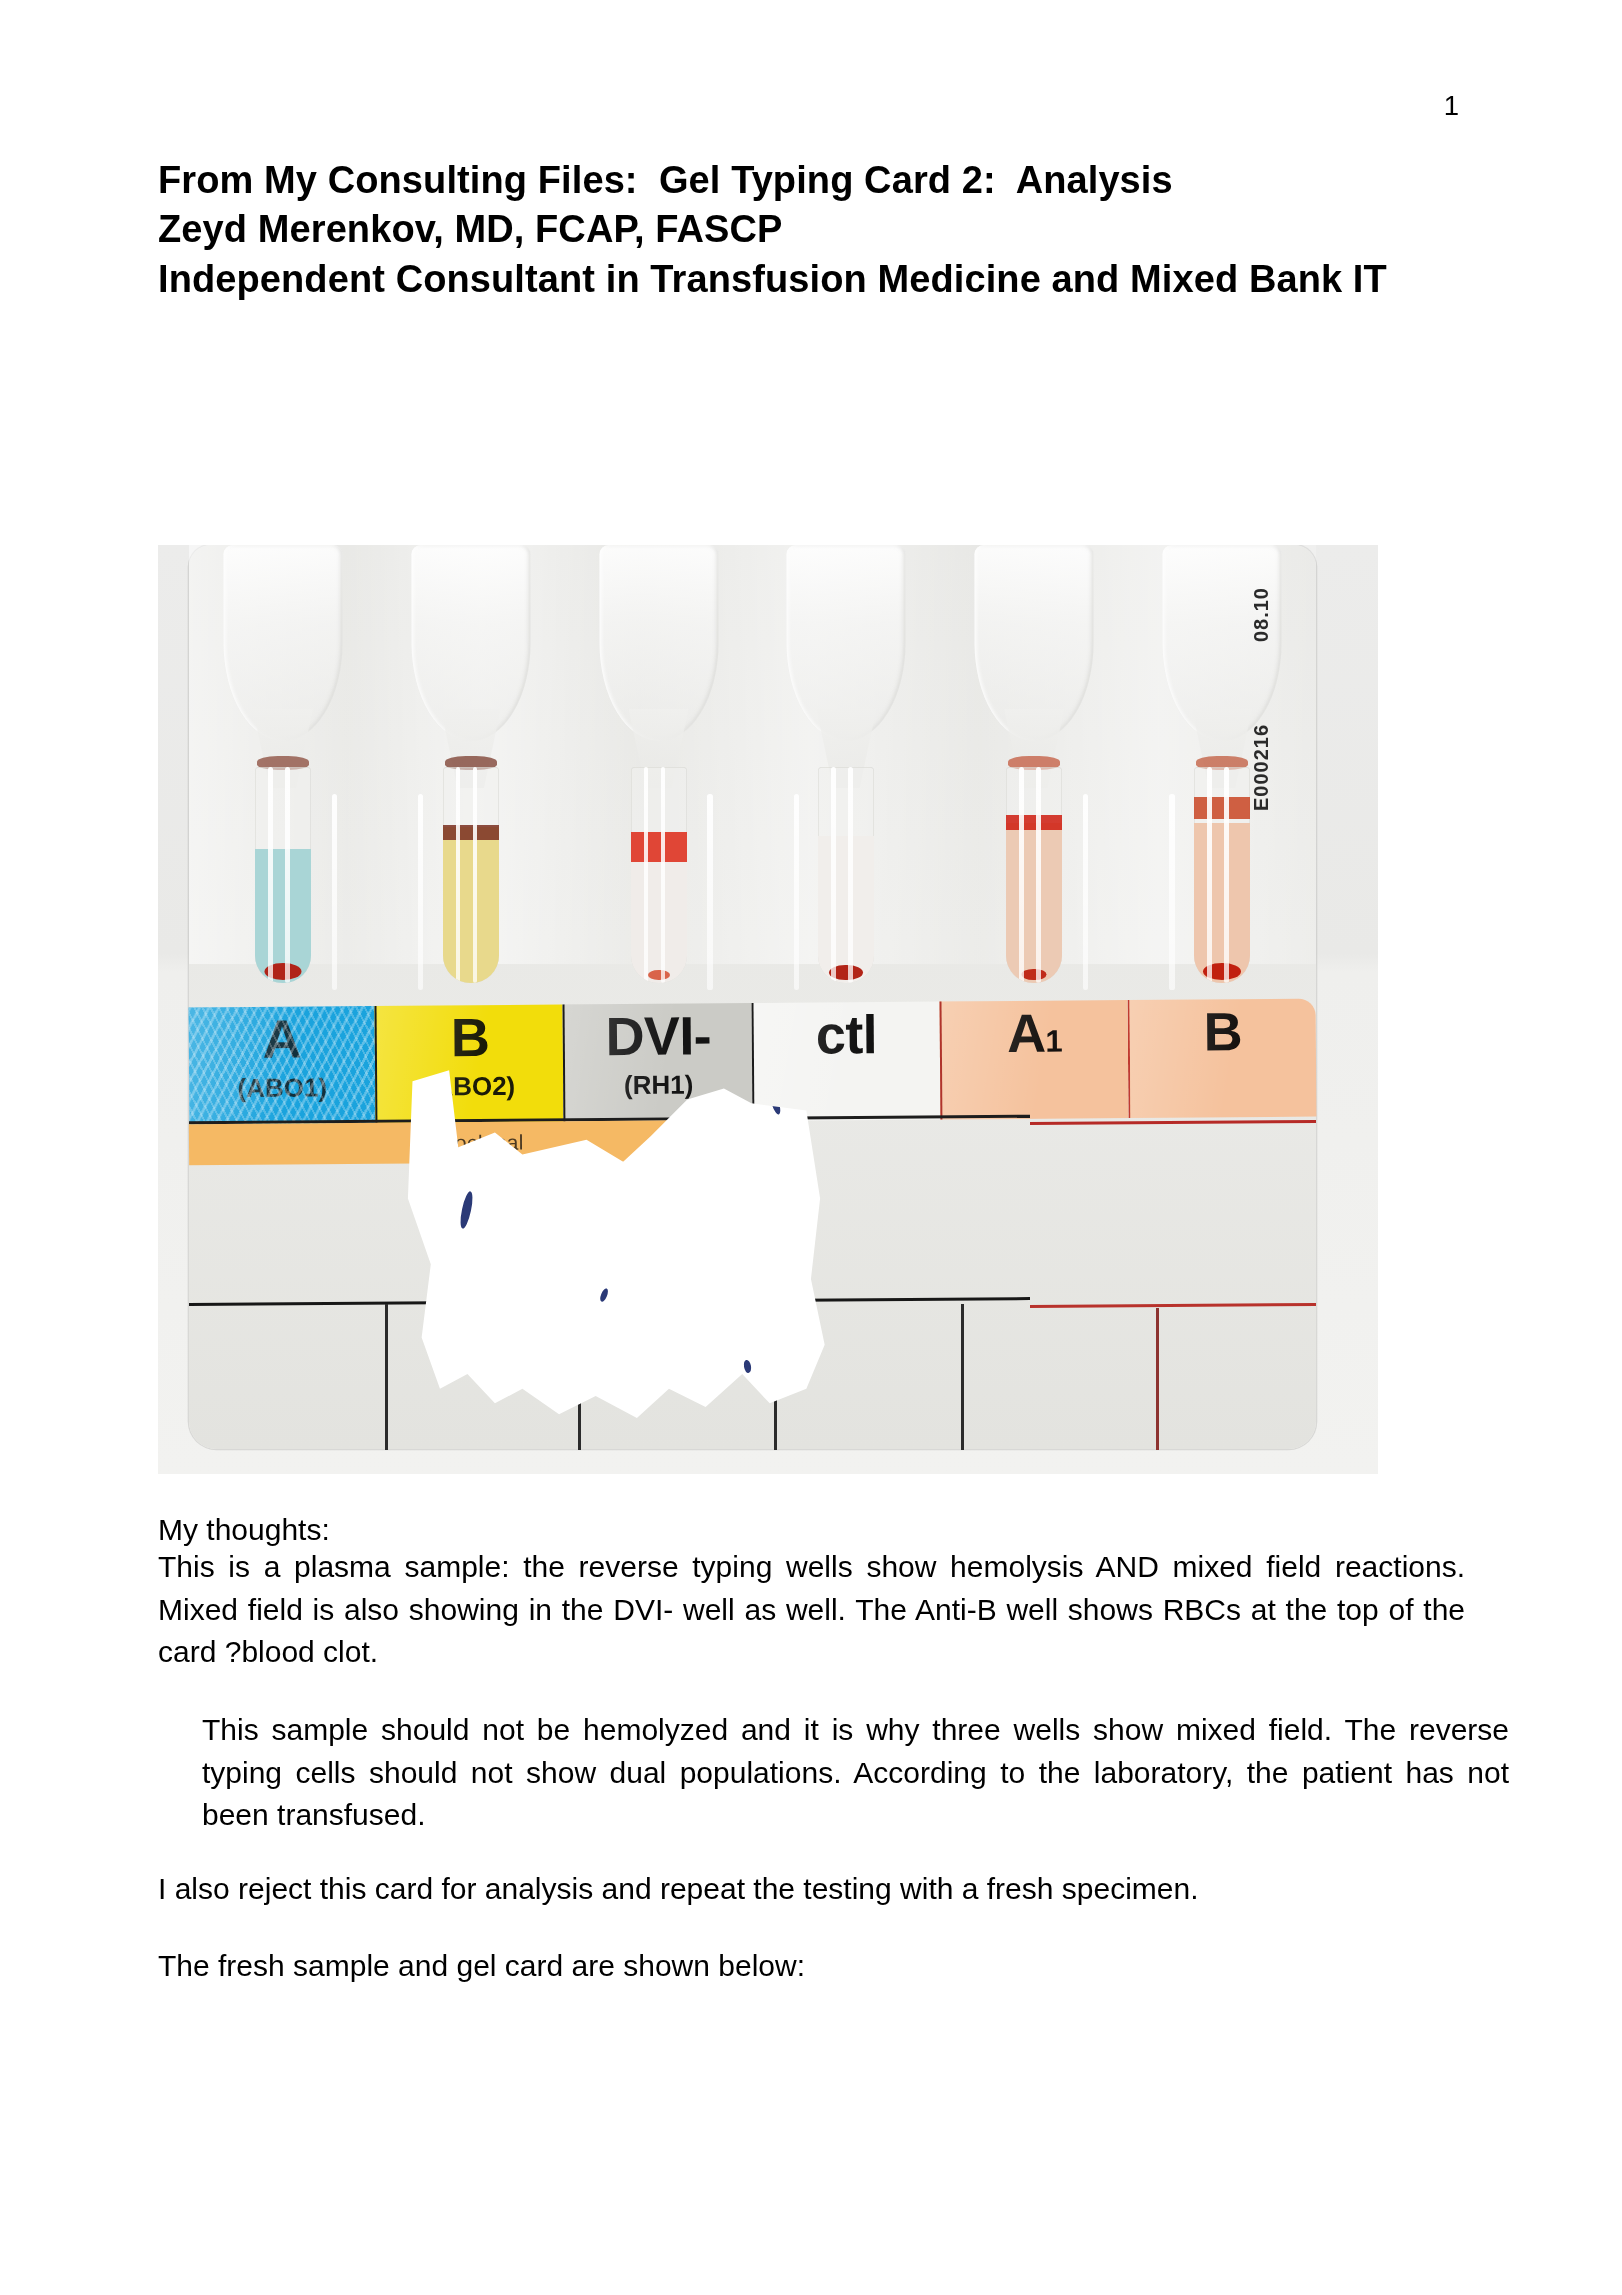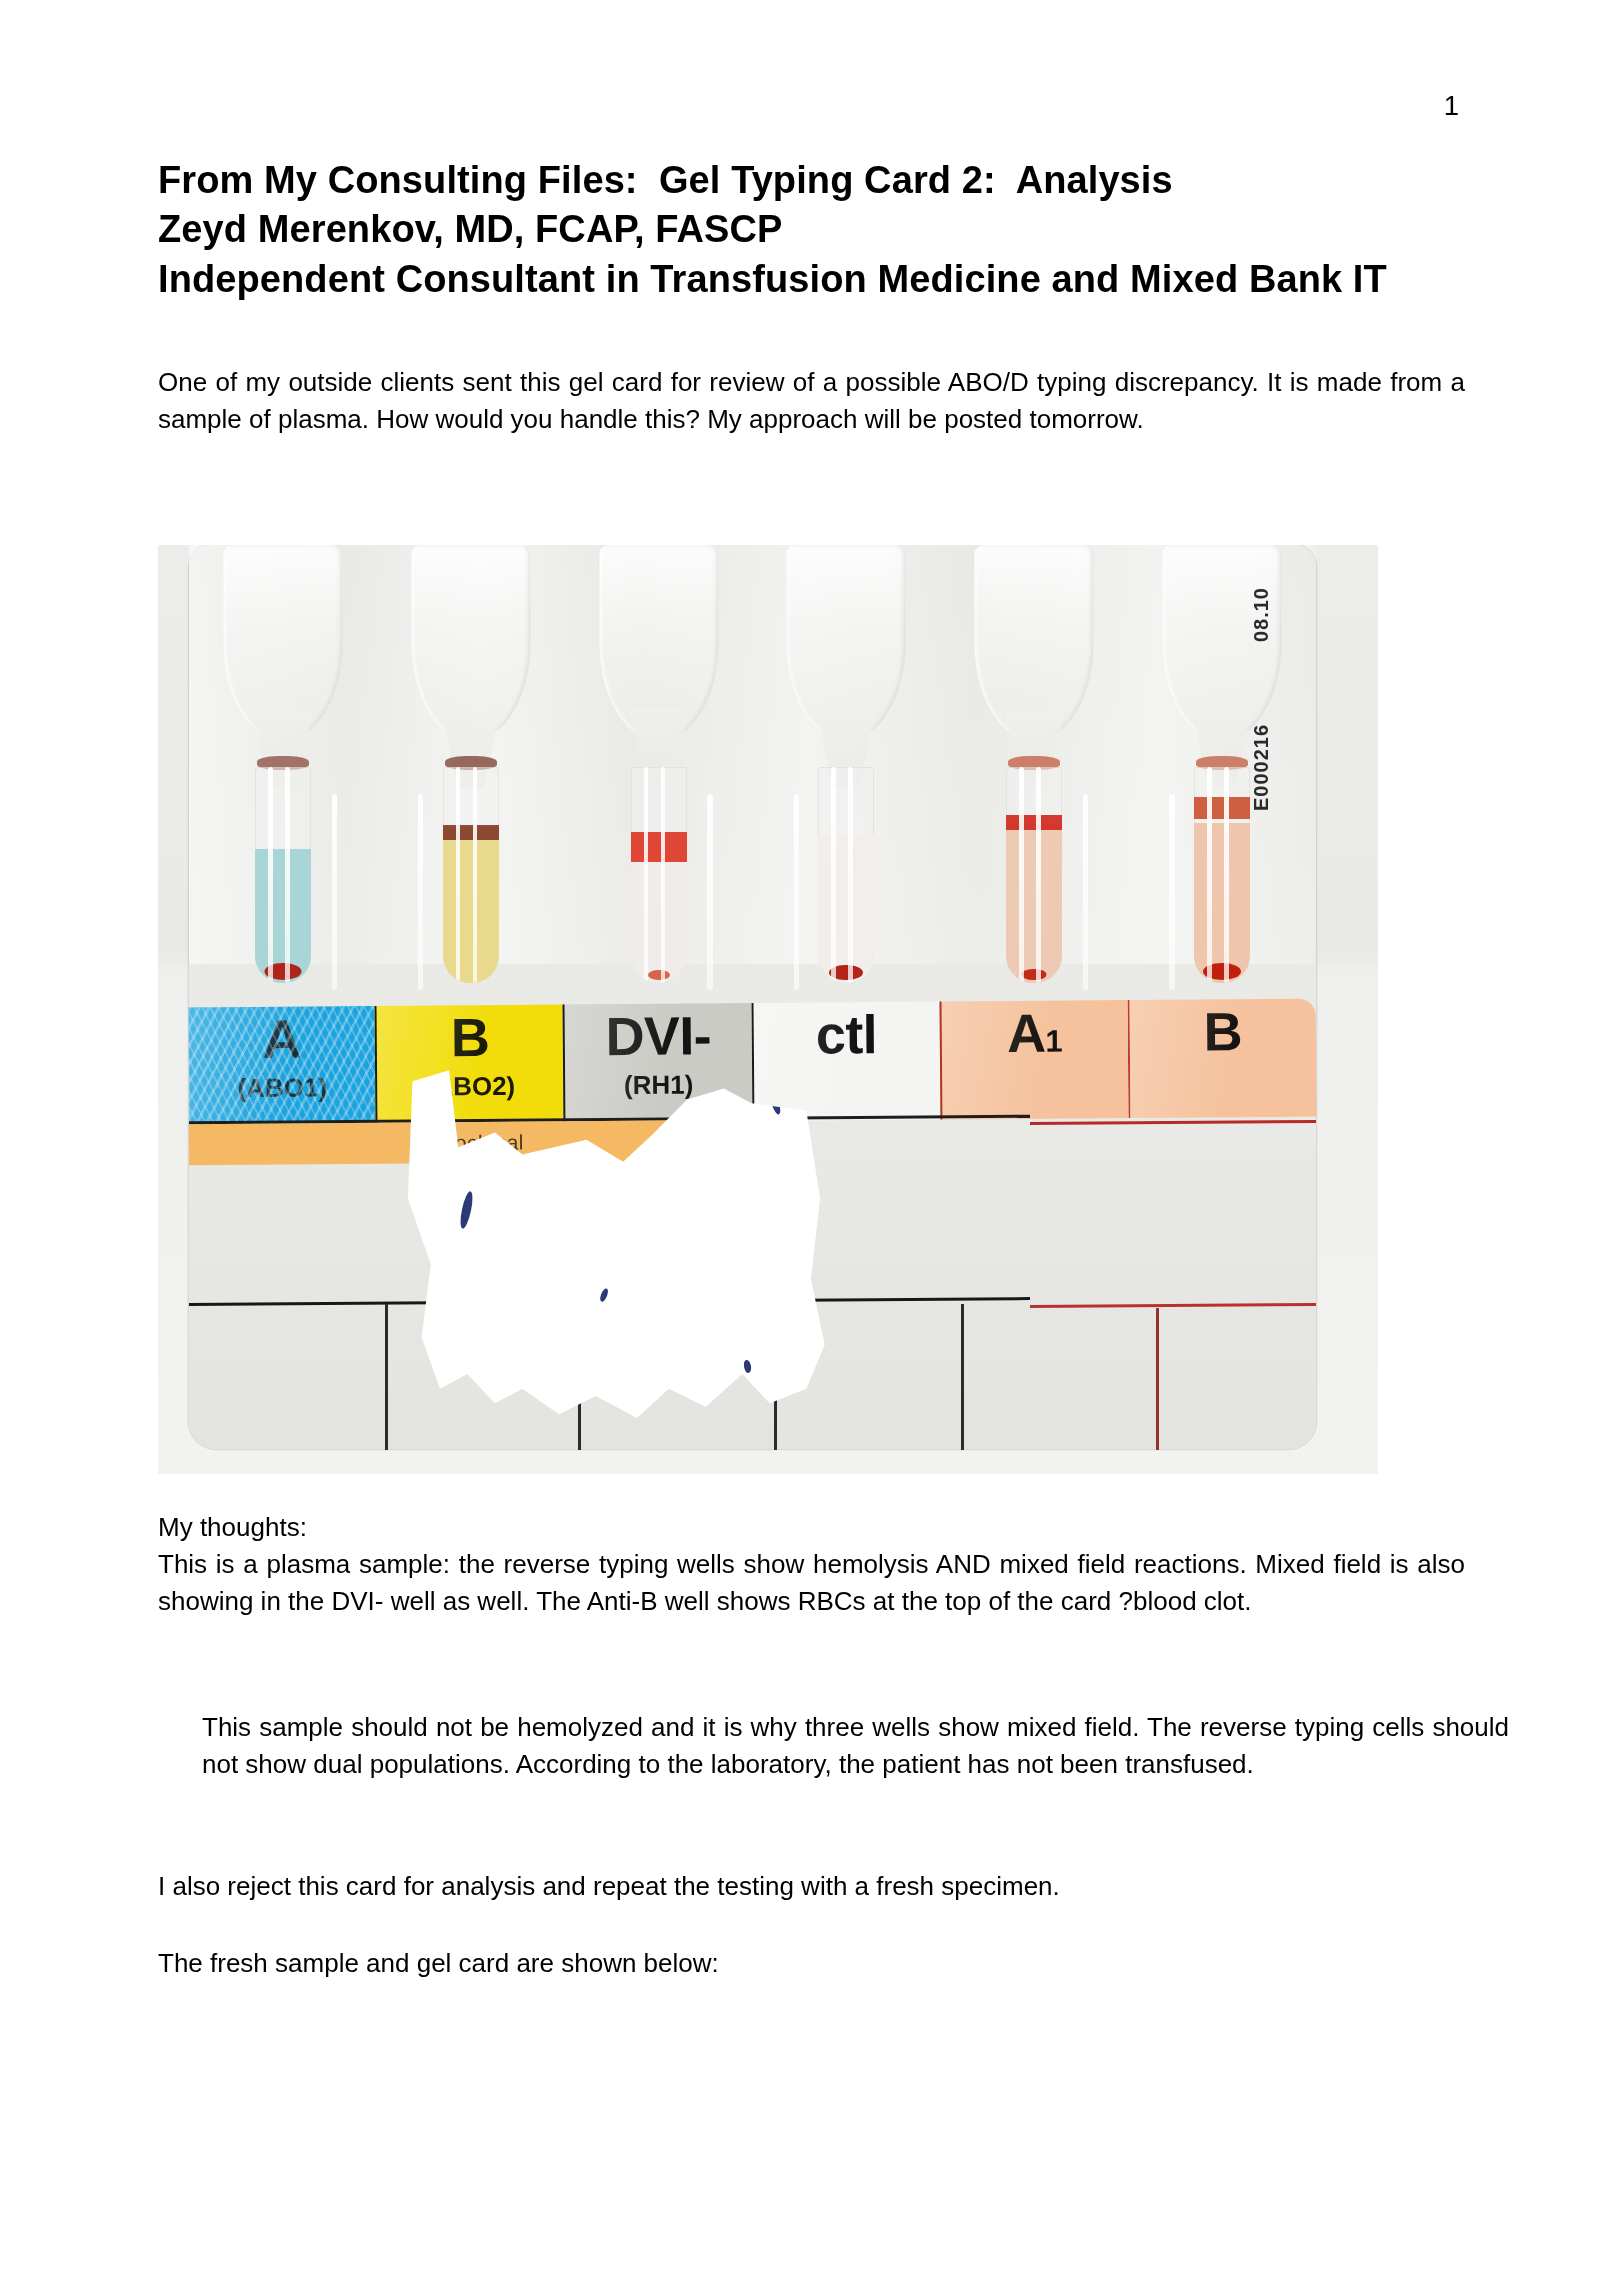--- a/index.html
+++ b/index.html
@@ -260,21 +260,21 @@
     color:#2a2a2a; letter-spacing:1px;
   }
   .vtext.lot{ top:42px; }
   .vtext.cat{ top:179px; }
 
   
   .body-text{
     position:absolute;
     left:158px;
     width:1307px;
-    font-size:26px;
+    font-size:30px;
     line-height:1.42;
   }
   .just{ text-align:justify; text-justify:inter-word; }
 
   
   .footer{
     position:absolute;
     left:0; right:0;
     top:2162px;
     text-align:center;
@@ -287,21 +287,20 @@
 <div class="page">
 
   <div class="page-number">1</div>
 
   <div class="header">
     <div class="hline">From My Consulting Files:  Gel Typing Card 2:  Analysis</div>
     <div class="hline">Zeyd Merenkov, MD, FCAP, FASCP</div>
     <div class="hline">Independent Consultant in Transfusion Medicine and Mixed Bank IT</div>
   </div>
 
-  <div class="intro">One of my outside clients sent this gel card for review of a possible ABO/D typing discrepancy.  It is made from a sample of plasma.  How would you handle this?  My approach will be posted tomorrow.</div>
 
   <div class="photo">
     <div class="bg"></div>
 
     <div class="card-body">
       <div class="card-sheen"></div>
 
       <div class="tubes" id="tubes">
           <div class="tube-cell">
             <div class="tube-funnel"></div>

